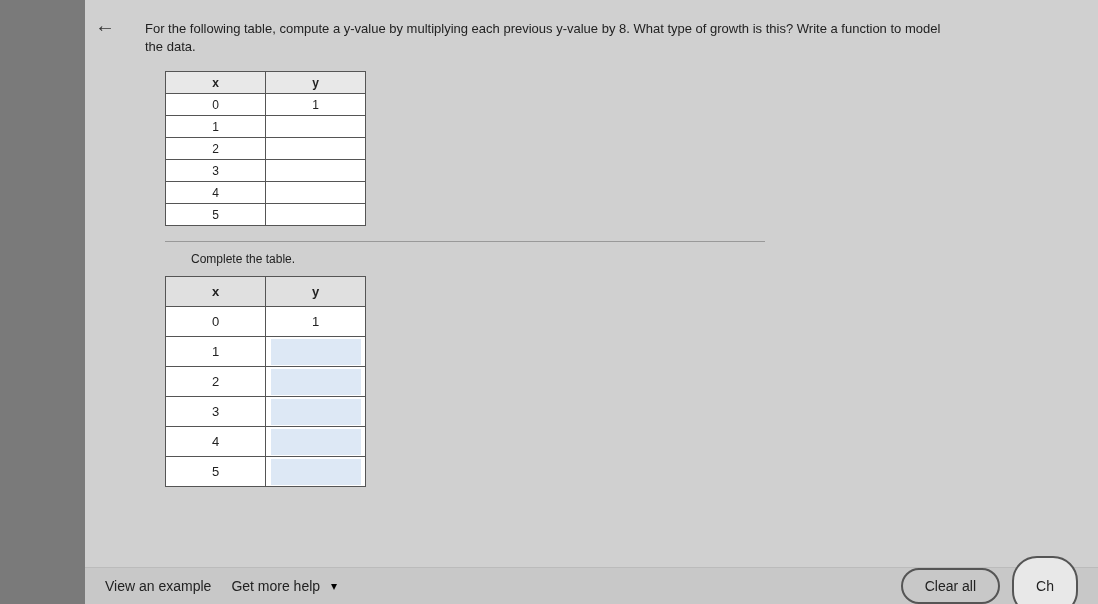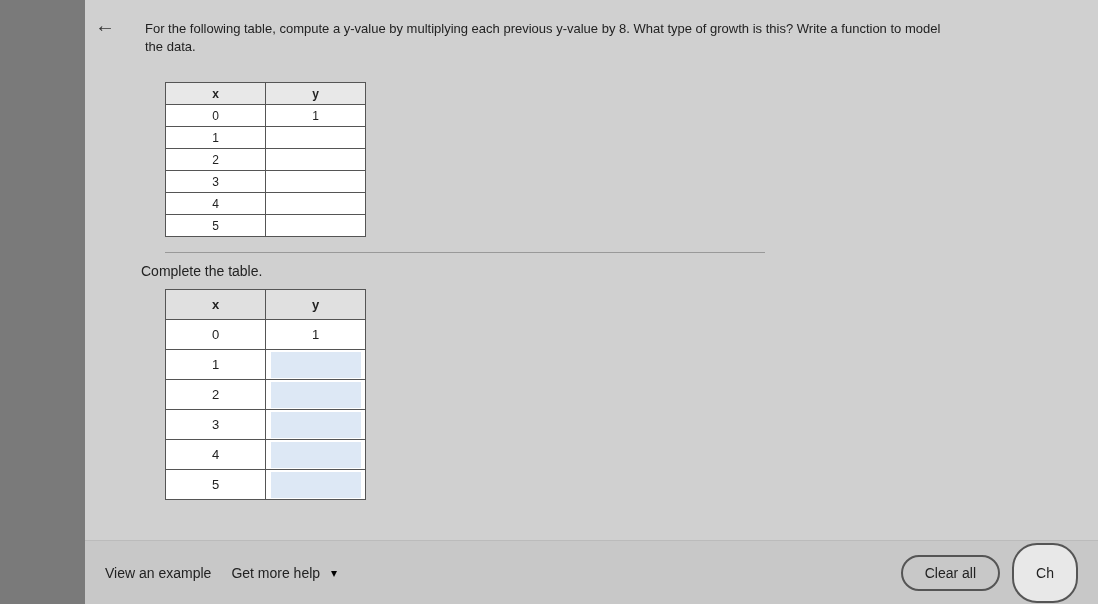--- a/index.html
+++ b/index.html
@@ -40,21 +40,21 @@
       cursor: pointer;
       font-size: 20px;
       font-weight: bold;
       color: #333;
     }
 
     .question-text {
       font-size: 13px;
       color: #222;
       margin-left: 30px;
-      margin-bottom: 26px;
+      margin-bottom: 15px;
       line-height: 1.4;
       max-width: 800px;
     }
 
     .reference-table-container {
       margin-left: 50px;
       margin-bottom: 15px;
     }
 
     .data-table {
@@ -79,23 +79,23 @@
     }
 
     .divider-line {
       border: none;
       border-top: 1px solid #999;
       margin: 10px 0 10px 50px;
       width: 600px;
     }
 
     .complete-label {
-      font-size: 14px;
-      color: #222;
-      margin-left: 26px;
+      font-size: 12px;
+      color: #222;
+      margin-left: 76px;
       margin-bottom: 10px;
     }
 
     .interactive-table-container {
       margin-left: 50px;
     }
 
     .interactive-table {
       border-collapse: collapse;
       background: #fff;
@@ -126,21 +126,21 @@
       font-size: 13px;
       outline: none;
       background-color: #dde8f5;
     }
 
     .bottom-bar {
       position: absolute;
       bottom: 0;
       left: 0;
       right: 0;
-      height: 64px;
+      height: 37px;
       background: #c8c8c8;
       display: flex;
       align-items: center;
       padding: 0 20px;
       border-top: 1px solid #bbb;
     }
 
     .bottom-left {
       display: flex;
       align-items: center;

